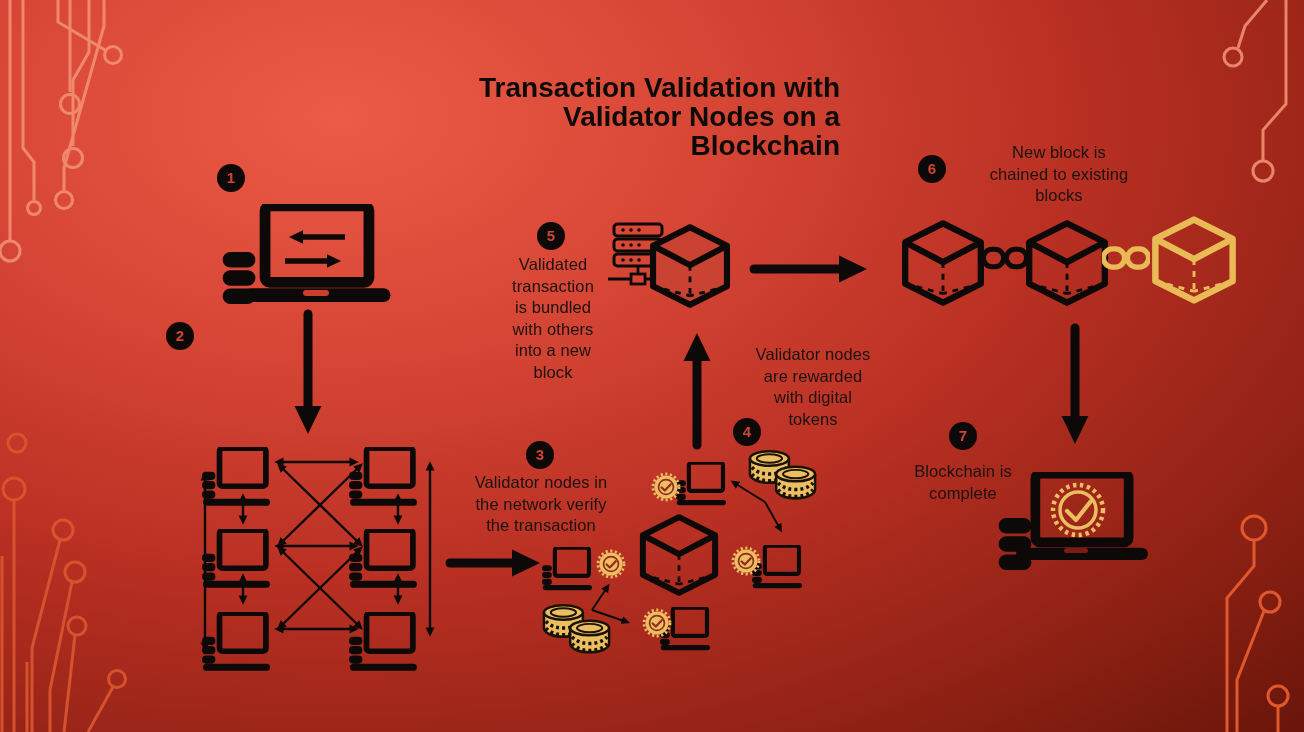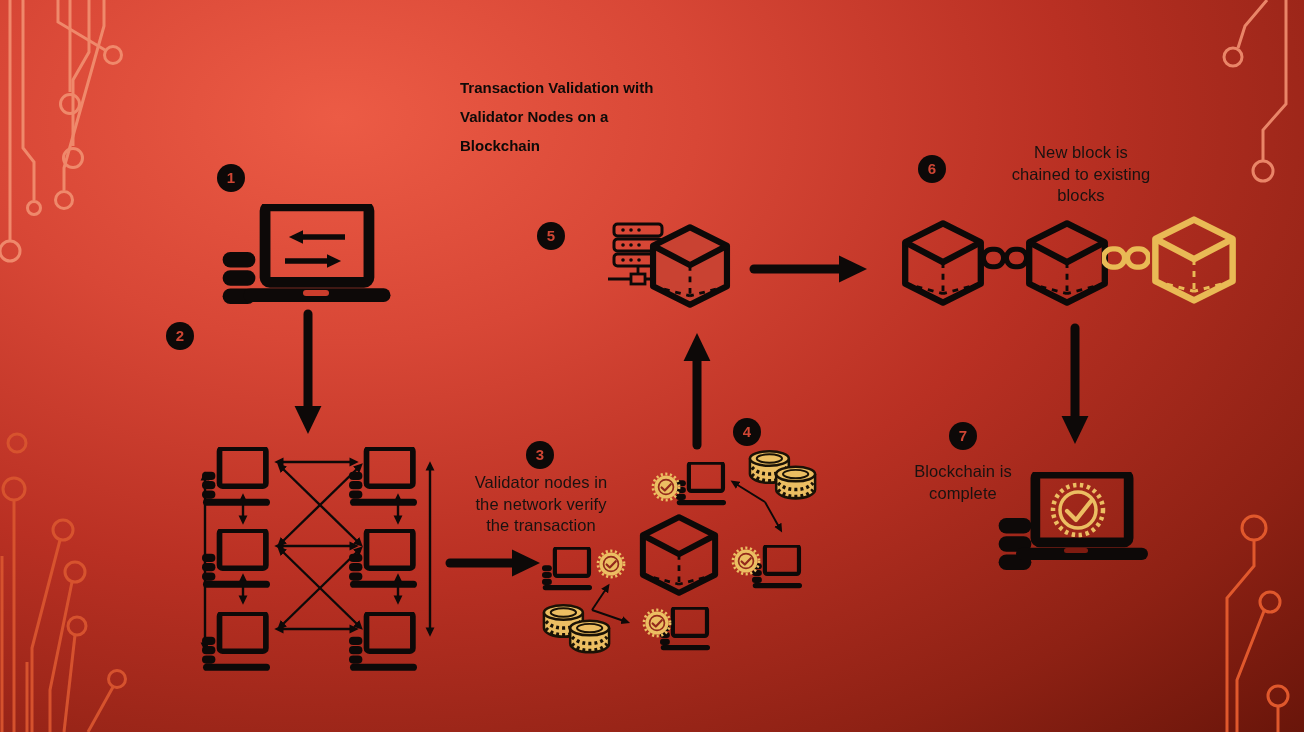--- a/index.html
+++ b/index.html
@@ -13,22 +13,22 @@
   .step-circle{
     position:absolute;width:28px;height:28px;border-radius:50%;
     background:#0d0908;color:#cf4634;font-weight:bold;font-size:15px;
     line-height:28px;text-align:center;
   }
   .step-text{
     position:absolute;white-space:pre-line;text-align:center;
     color:#1a1210;font-size:16.5px;line-height:21.5px;letter-spacing:0.1px;
   }
   .title{
-    position:absolute;left:460px;top:73px;width:380px;text-align:left;
-    white-space:pre-line;color:#0e0a08;font-size:15px;line-height:29px;font-weight:bold;
+    position:absolute;left:460px;top:73px;width:380px;text-align:right;
+    white-space:pre-line;color:#0e0a08;font-size:28px;line-height:29px;font-weight:bold;
   }
   svg{display:block;}
 </style>
 </head>
 <body>
 
 <div class="canvas">
 
   <svg class="abs" style="left:0;top:0" width="1304" height="732" viewBox="0 0 1304 732">
     <defs>
@@ -258,19 +258,29 @@
   <div class="step-circle" style="left:166px;top:322px">2</div>
   <div class="step-circle" style="left:526px;top:441px">3</div>
   <div class="step-circle" style="left:733px;top:418px">4</div>
   <div class="step-circle" style="left:537px;top:222px">5</div>
   <div class="step-circle" style="left:918px;top:155px">6</div>
   <div class="step-circle" style="left:949px;top:422px">7</div>
 
   <div class="step-text" style="left:452px;top:472px;width:178px">Validator nodes in
 the network verify
 the transaction</div>
-  <div class="step-text" style="left:986px;top:142px;width:190px">New block is
+  <div class="step-text" style="left:737px;top:344px;width:152px">Validator nodes
+are rewarded
+with digital
+tokens</div>
+  <div class="step-text" style="left:498px;top:254px;width:110px">Validated
+transaction
+is bundled
+with others
+into a new
+block</div>
+  <div class="step-text" style="left:964px;top:142px;width:190px">New block is
 chained to existing
 blocks</div>
   <div class="step-text" style="left:880px;top:461px;width:166px">Blockchain is
 complete</div>
 
 </div>
 
 </body></html>

